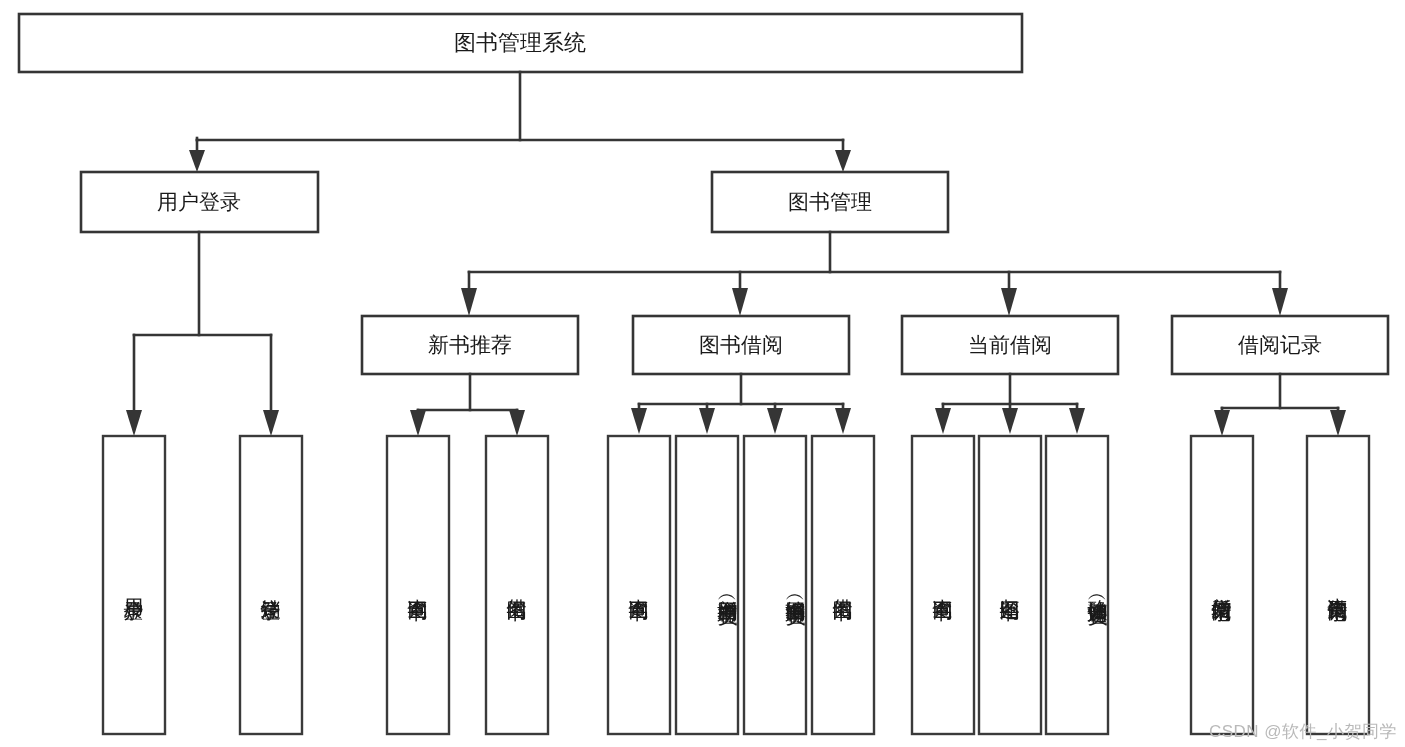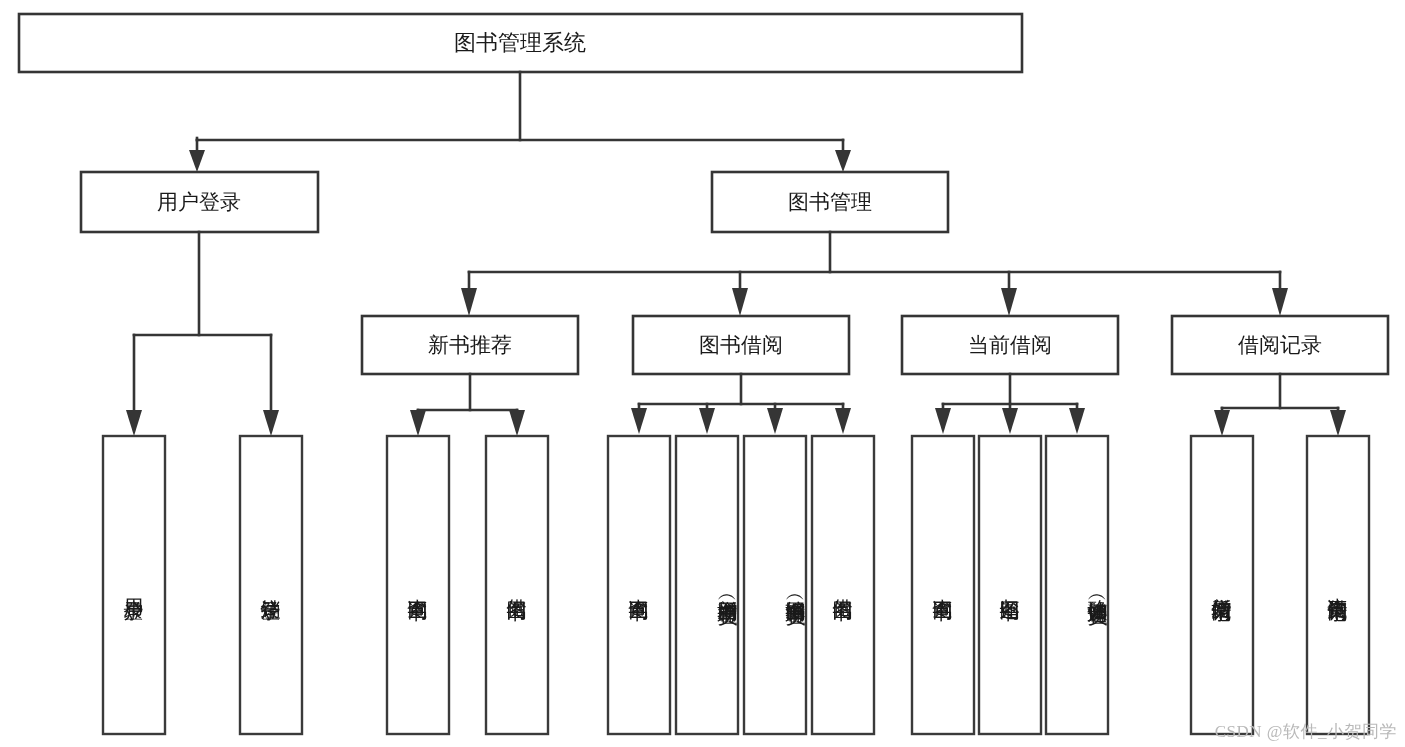--- a/index.html
+++ b/index.html
@@ -69,21 +69,21 @@
     align-items: center;
     justify-content: center;
     line-height: 1;
     white-space: nowrap;
     pointer-events: none;
   }
   .watermark {
     position: absolute;
     right: 8px;
     bottom: 4px;
-    font-family: Liberation Serif, serif;
+    font-family: Liberation Sans, sans-serif;
     font-size: 17px;
     color: #b9b9b9;
     letter-spacing: 0.5px;
     white-space: nowrap;
   }
 </style>
 </head>
 <body>
 
 <div id="diagram-root">

